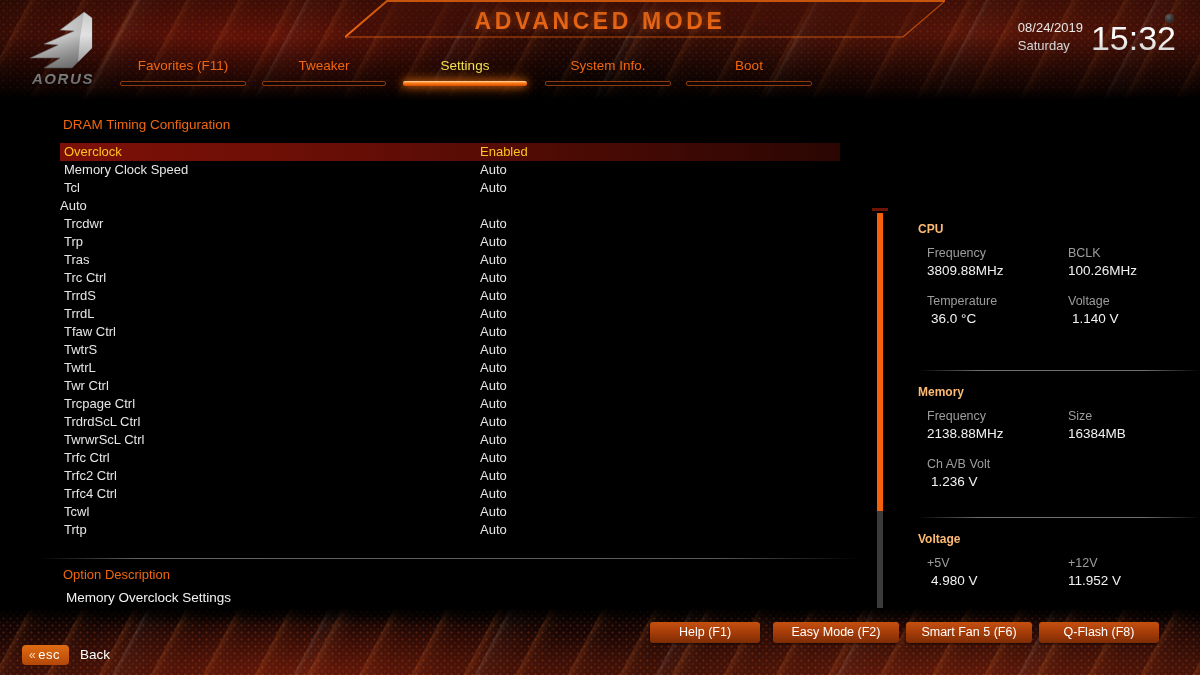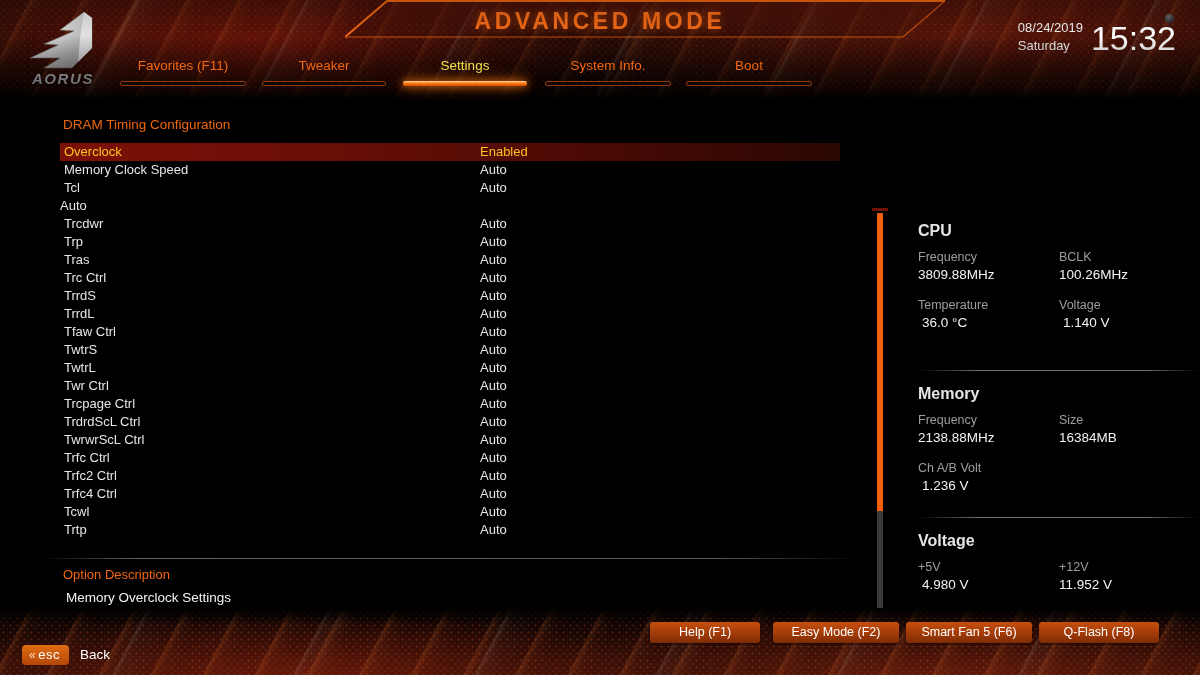--- a/index.html
+++ b/index.html
@@ -136,23 +136,23 @@
     background:#3a3a3a;
   }
   #scroll .thumb {
     position:absolute; left:1px; top:5px; width:6px; height:298px;
     background:#f4600c;
   }
 
   
   #info { position:absolute; left:900px; top:108px; width:300px; height:440px; }
   .grp { position:absolute; left:18px; width:282px; }
-  .grp h3 { font-size:16px; color:#e5e5e5; font-weight:bold; margin-bottom:9px; }
+  .grp h3 { font-size:12px; color:#fdba74; font-weight:bold; margin-bottom:9px; }
   .kv { display:flex; }
-  .kv .col { width:142px; }
+  .kv .col { width:142px;margin-left:9px; }
   .kv .k { font-size:12.5px; color:#9d9d9d; line-height:17px; }
   .kv .v { font-size:13.5px; color:#f2f2f2; line-height:18px; }
   .kv .v.ind { padding-left:4px; }
   .gap { height:13px; }
   .divider {
     position:absolute; left:18px; width:282px; height:1px;
     background:linear-gradient(90deg, rgba(110,110,110,0) 0%, rgba(150,150,150,.75) 22%, rgba(150,150,150,.75) 80%, rgba(110,110,110,0) 100%);
   }
 
   

